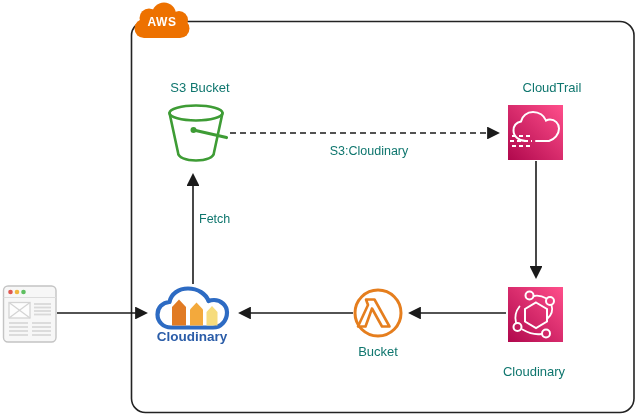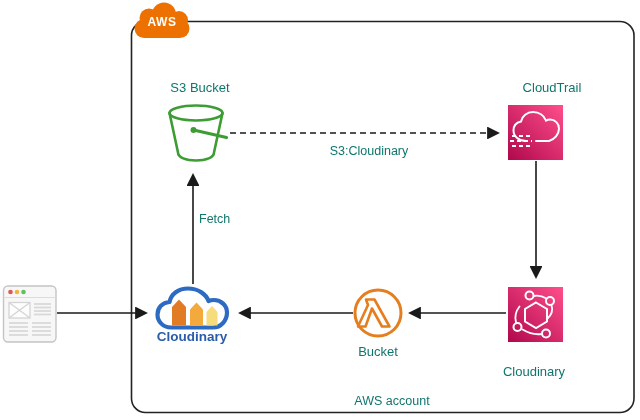--- a/index.html
+++ b/index.html
@@ -133,14 +133,13 @@
 
   <div class="lbl ctr" style="left:378px;top:345px;">Bucket</div>
 
   <div class="lbl cloudinary-lbl ctr" style="left:192px;top:329px;">Cloudinary</div>
 
   <div class="lbl edge-lbl ctr" style="left:369px;top:144px;">S3:Cloudinary</div>
 
 
   <div class="lbl edge-lbl" style="left:199px;top:212px;">Fetch</div>
 
-  <div class="lbl ctr" style="left:392px;top:394px;font-size:12.5px;">AWS account</div>
 </div>
 
 </body></html>

